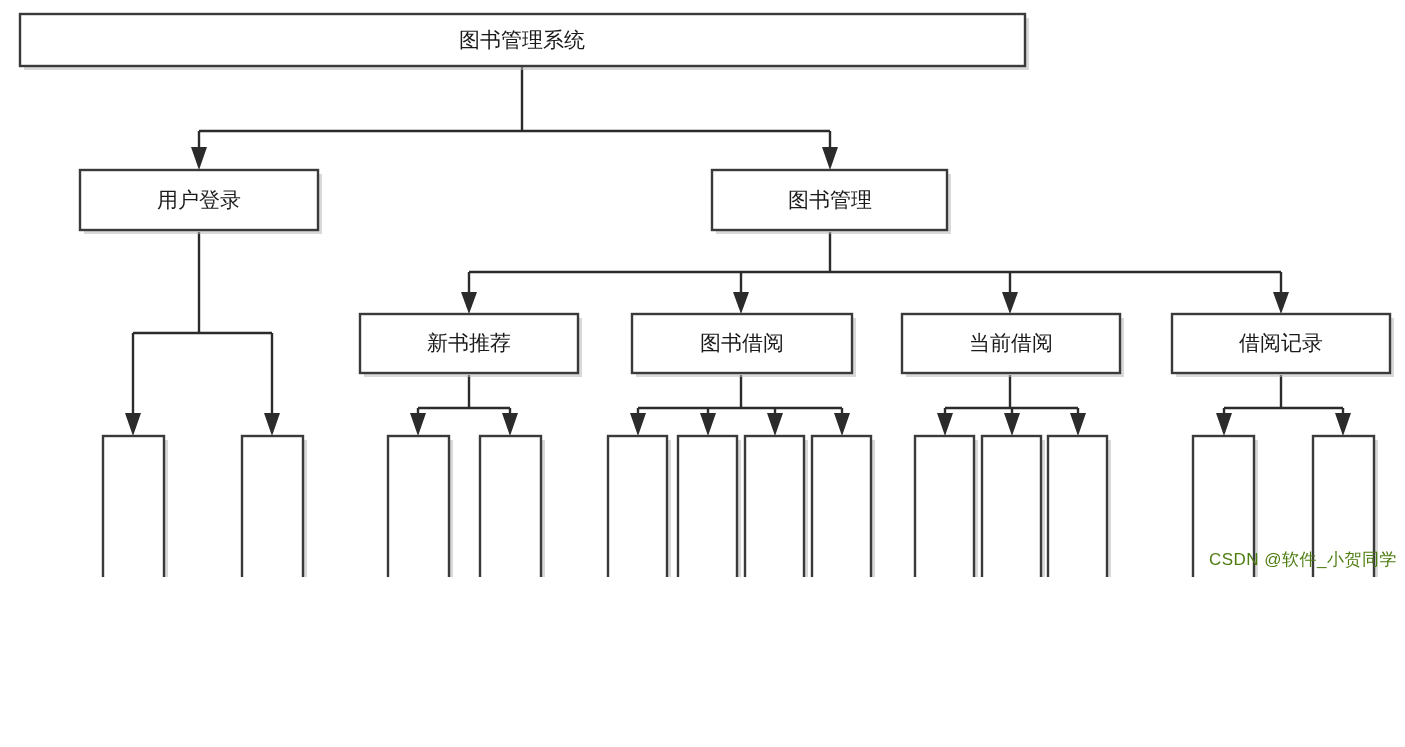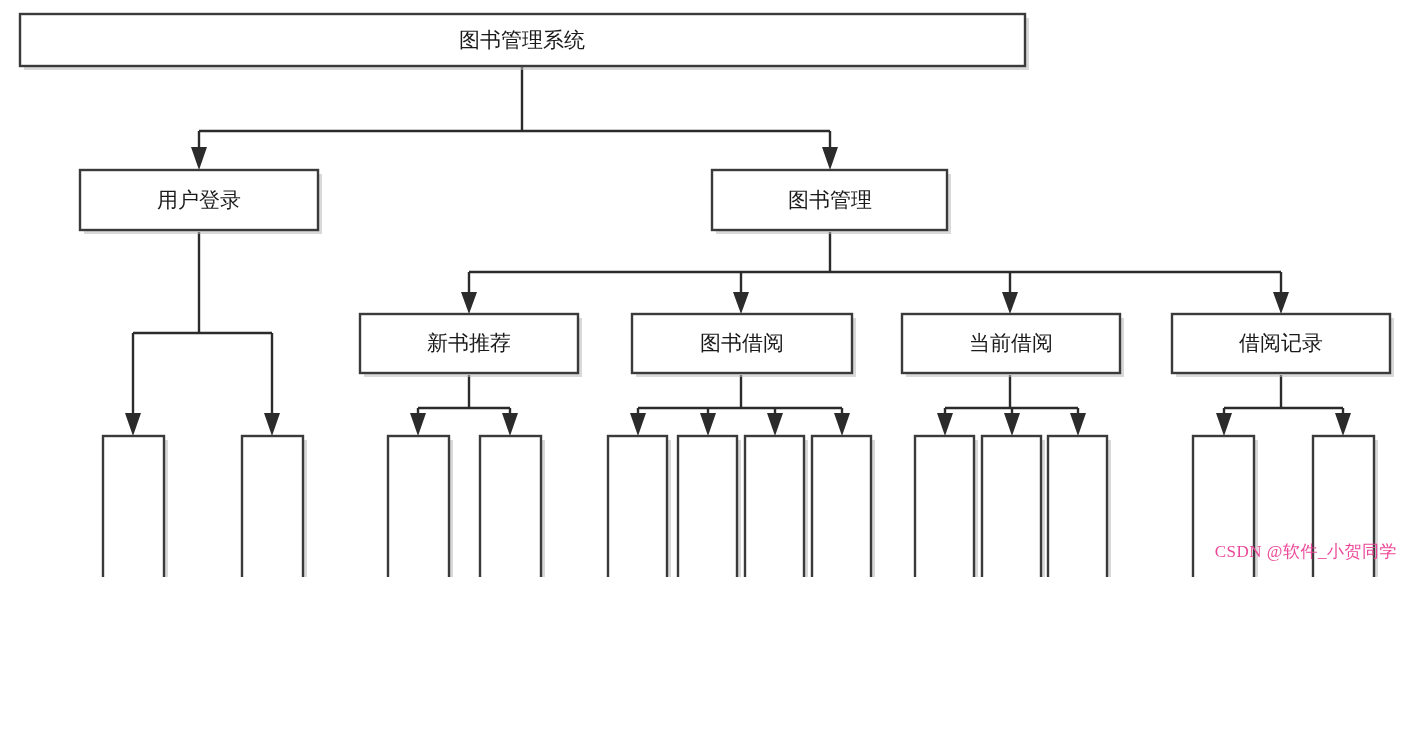--- a/index.html
+++ b/index.html
@@ -59,24 +59,24 @@
     font-size: 21px;
     line-height: 1.28;
     letter-spacing: 2px;
     color: #1a1a1a;
     white-space: nowrap;
     pointer-events: none;
   }
   .watermark {
     position: absolute;
     right: 8px;
-    bottom: 14px;
-    font-family: Liberation Serif, serif;
+    bottom: 6px;
+    font-family: Liberation Sans, sans-serif;
     font-size: 17px;
-    color: #ec4899;
+    color: #4d7c0f;
     letter-spacing: 0.5px;
     user-select: none;
   }
 </style>
 </head>
 <body>
 
 <div id="diagram-root">
 
   <svg class="diagram-svg" viewBox="0 0 1405 747" xmlns="http://www.w3.org/2000/svg">

